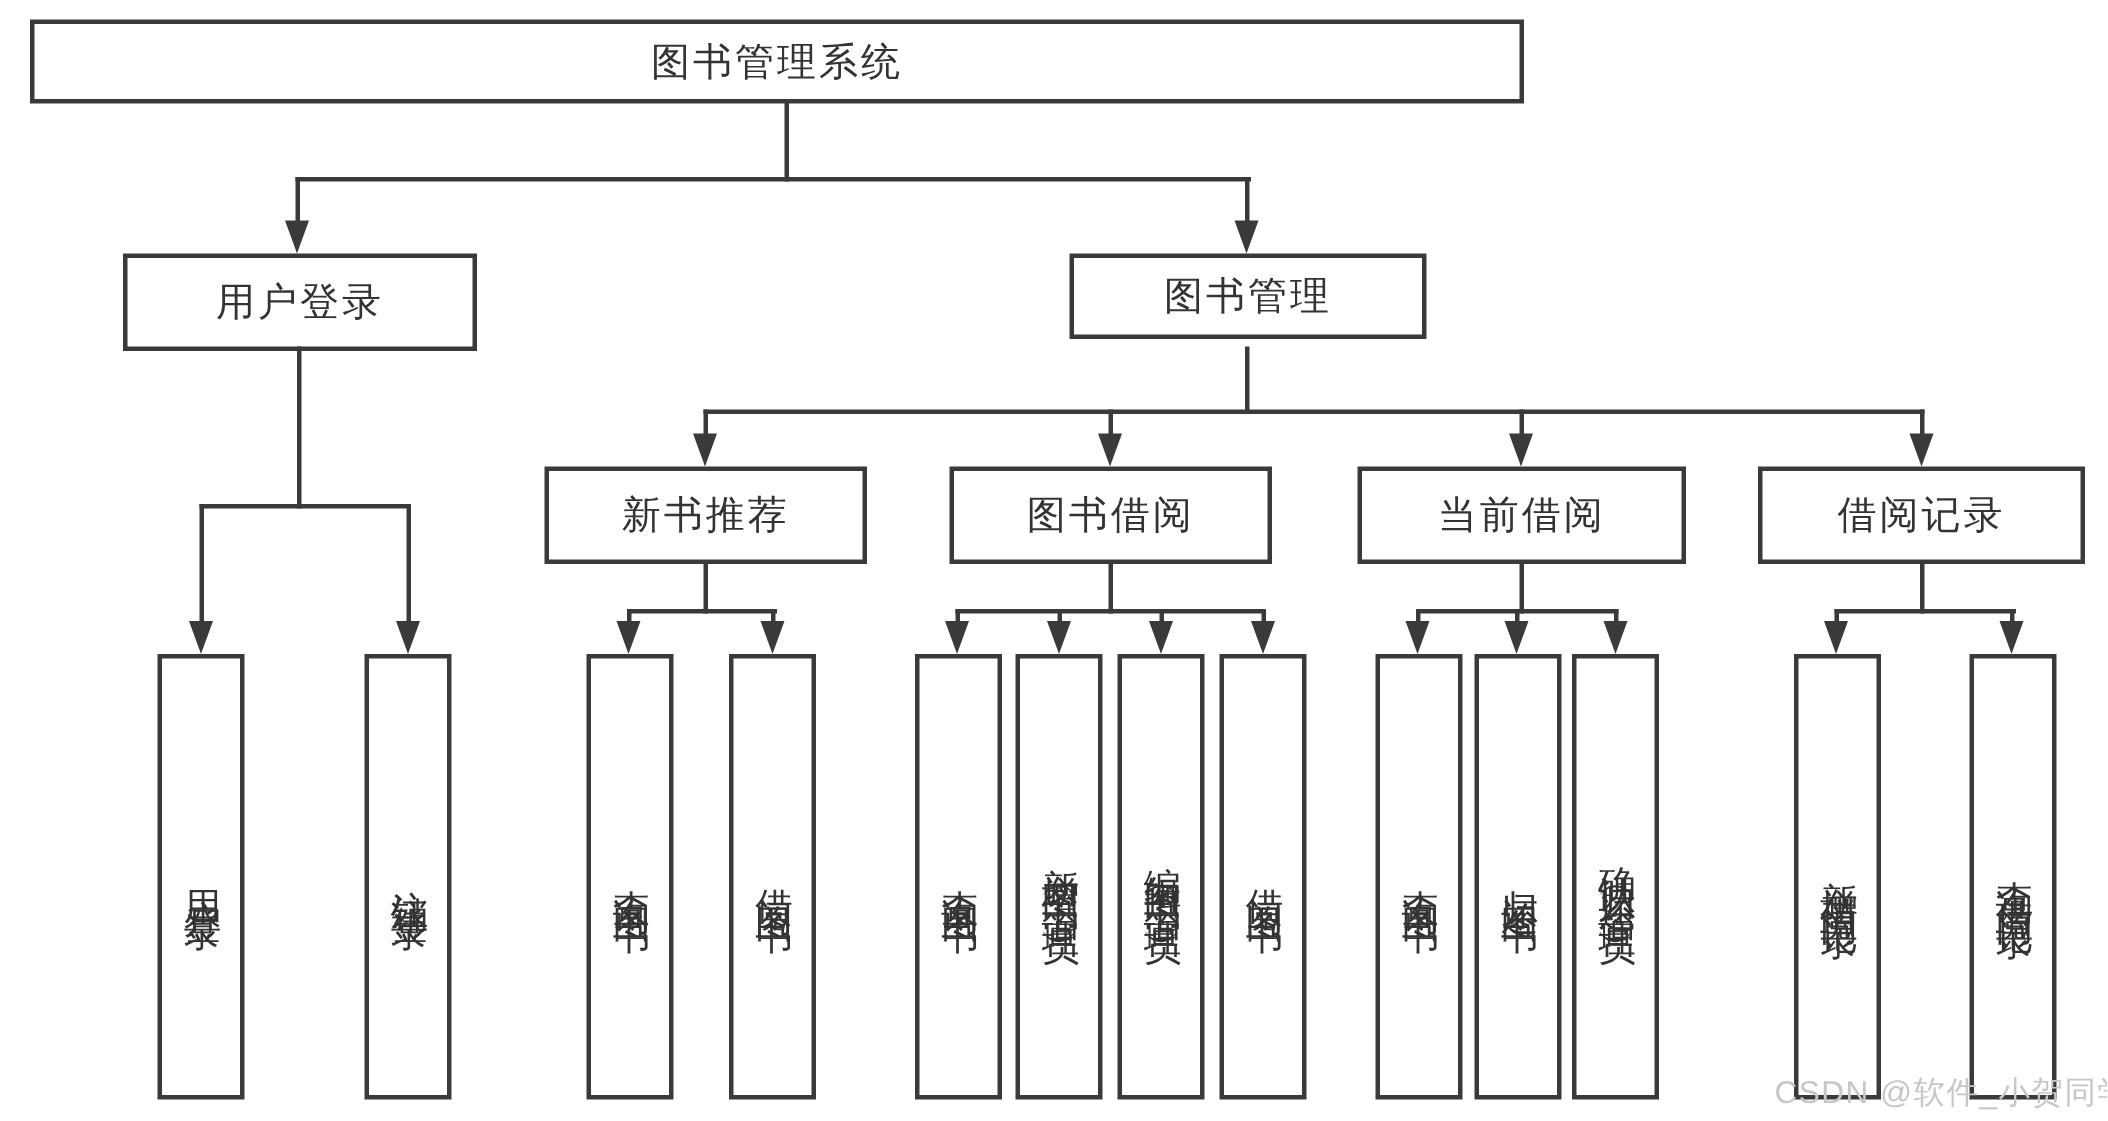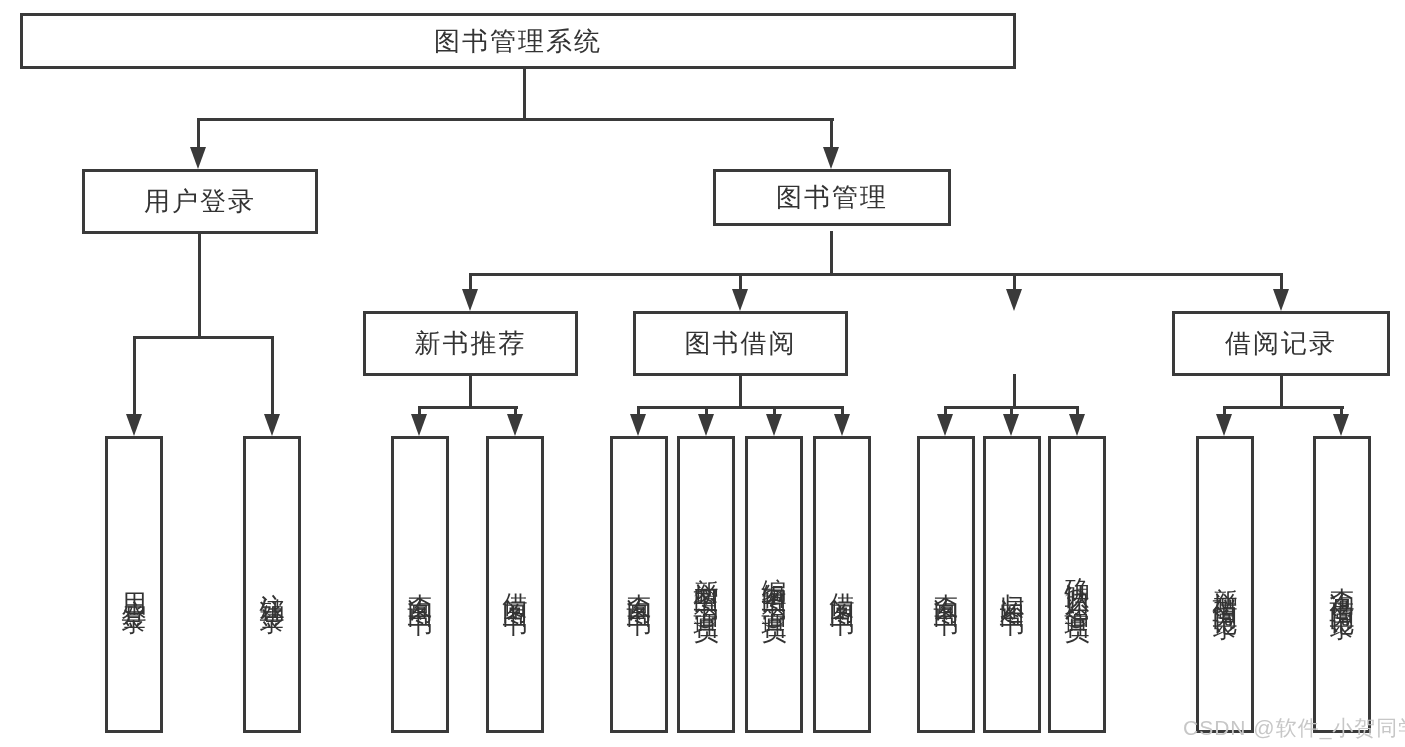--- a/index.html
+++ b/index.html
@@ -91,20 +91,23 @@
   <div class="ar" style="left:1006px;top:289px;"></div>
   <div class="lv" style="left:1280px;top:273px;height:18px;"></div>
   <div class="ar" style="left:1273px;top:289px;"></div>
 
   <div class="box hbox" style="left:363px;top:311px;width:215px;height:65px;">
     <span>新书推荐</span>
   </div>
   <div class="box hbox" style="left:633px;top:311px;width:215px;height:65px;">
     <span>图书借阅</span>
   </div>
+  <div class="box hbox" style="left:905px;top:311px;width:219px;height:65px;">
+    <span>当前借阅</span>
+  </div>
   <div class="box hbox" style="left:1172px;top:311px;width:218px;height:65px;text-align:right;">
     <span>借阅记录</span>
   </div>
 
   <div class="lv" style="left:469px;top:374px;height:35px;"></div>
   <div class="lh" style="left:418px;top:406px;width:100px;"></div>
   <div class="lv" style="left:418px;top:406px;height:10px;"></div>
   <div class="ar" style="left:411px;top:414px;"></div>
   <div class="lv" style="left:514px;top:406px;height:10px;"></div>
   <div class="ar" style="left:507px;top:414px;"></div>

